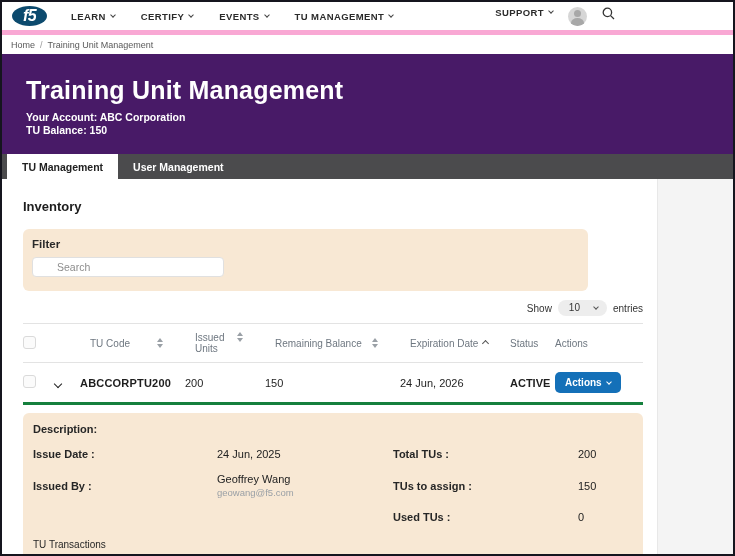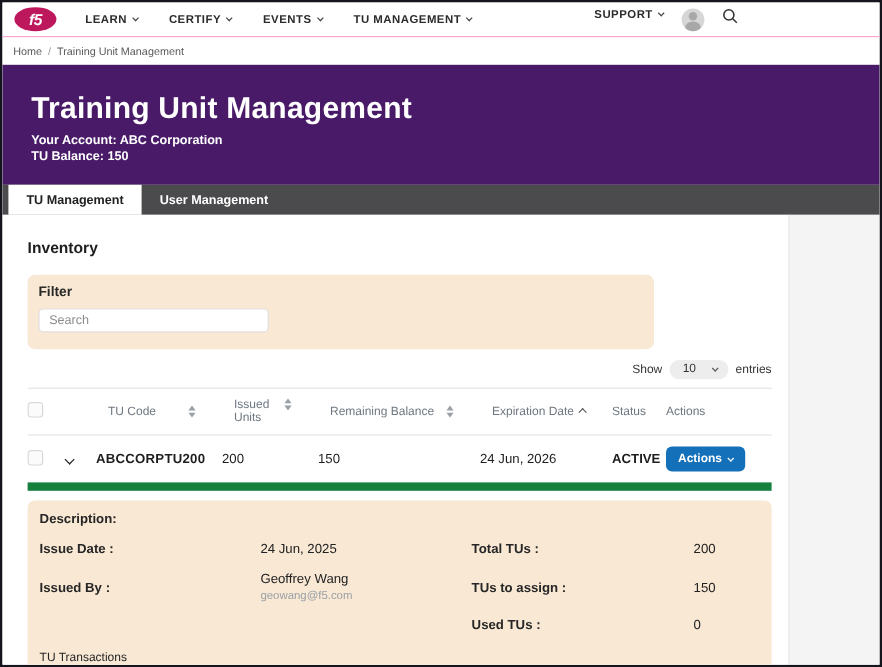--- a/index.html
+++ b/index.html
@@ -11,69 +11,69 @@
     overflow:hidden;
     color:#212121;
   }
   
   .topnav {
     height:28px; display:flex; align-items:center;
     padding:0 10px; background:#fff;
   }
   .logo {
     width:35px; height:20px; border-radius:50%;
-    background:#be185d; color:#fff; font-weight:bold; font-style:italic;
-    font-size:13px; display:flex; align-items:center; justify-content:center;
+    background:#0c4a6e; color:#fff; font-weight:bold; font-style:italic;
+    font-size:16px; display:flex; align-items:center; justify-content:center;
     letter-spacing:-0.5px;
   }
   .menu { display:flex; align-items:center; margin-left:24px; gap:26px; }
   .menu-item, .support-item {
     font-size:9.5px; font-weight:bold; letter-spacing:.4px; color:#2b2b2b;
     display:flex; align-items:center; cursor:pointer; white-space:nowrap;
   }
   .chev {
     display:inline-block; width:4px; height:4px;
     border-right:1.3px solid #444; border-bottom:1.3px solid #444;
     transform:rotate(45deg); margin-left:5px; margin-top:-2px;
   }
   .nav-right { margin-left:auto; margin-right:108px; display:flex; align-items:flex-start; gap:15px; }
   .avatar { width:19px; height:19px; border-radius:50%; background:#d6d6d6; position:relative; overflow:hidden; }
   .avatar::before { content:""; position:absolute; top:3px; left:6px; width:7px; height:7px; border-radius:50%; background:#a8a8a8; }
   .avatar::after  { content:""; position:absolute; top:11px; left:3px; width:13px; height:10px; border-radius:50%; background:#a8a8a8; }
   .search-svg { display:block; }
   
   .breadcrumb {
-    height:24px; border-top:1px solid #f9a8d4; display:flex; align-items:center;
+    height:24px; border-top:5px solid #f9a8d4; display:flex; align-items:center;
     padding-left:9px; gap:5px; font-size:9px; color:#5a5a5a; background:#fff;
   }
   .breadcrumb .sep { color:#9a9a9a; }
   
   .hero { height:100px; background:#481a67; color:#fff; padding:22px 0 0 24px; }
   .hero h1 { font-size:25px; font-weight:bold; letter-spacing:.2px; }
   .hero .subline { font-size:10.5px; margin-top:6px; line-height:13px; font-weight:600; }
   .hero .subline2 { font-size:10.5px; line-height:13px; font-weight:600; }
   
   .tabbar { height:25px; background:#4b4b4d; display:flex; padding-left:5px; }
   .tab { font-size:10.5px; font-weight:600; padding:0 15px; display:flex; align-items:center; color:#fff; cursor:pointer; white-space:nowrap; }
   .tab.active { background:#fff; color:#222; }
   
   .content-row { display:flex; height:375px; }
   .content { width:655px; background:#fff; }
   .right-rail { flex:1; background:#f4f4f4; border-left:1px solid #e8e8e8; }
   .inv-heading { font-size:13px; font-weight:bold; color:#1d1d1d; margin:20px 0 0 21px; }
   
   .filter-panel {
-    width:522px; margin:15px 0 0 21px; background:#f8e8d4; border-radius:6px;
+    width:565px; margin:15px 0 0 21px; background:#f8e8d4; border-radius:6px;
     padding:9px 9px 14px 9px;
   }
   .filter-title { font-size:11.5px; font-weight:bold; color:#2a2a2a; }
   .filter-inputs { display:flex; gap:12px; margin-top:7px; }
   .filter-inputs input {
     height:20px; border:1px solid #e0e0e0; border-radius:4px; background:#fff;
-    font-size:10.5px; padding:0 8px; font-family:inherit; color:#333; outline:none;
+    font-size:10.5px; padding:0 24px; font-family:inherit; color:#333; outline:none;
   }
   .filter-inputs input::placeholder { color:#8d8d8d; }
   .input-search { width:192px; }
   .input-expiry { width:196px; }
   
   .show-entries {
     width:620px; margin:9px 0 0 21px; display:flex; justify-content:flex-end;
     align-items:center; gap:6px; font-size:10px; color:#333;
   }
   .entries-select {
@@ -85,21 +85,21 @@
   .inv-table { width:620px; margin:7px 0 0 21px; border-collapse:collapse; table-layout:fixed; }
   .inv-table col.c-check{width:32px;} .inv-table col.c-exp{width:25px;}
   .inv-table col.c-code{width:105px;} .inv-table col.c-units{width:80px;}
   .inv-table col.c-bal{width:135px;} .inv-table col.c-date{width:110px;}
   .inv-table col.c-status{width:45px;} .inv-table col.c-act{width:88px;}
   .inv-table th {
     font-size:10px; font-weight:normal; color:#6e7780; text-align:left;
     border-top:1px solid #e3e3e3; border-bottom:1px solid #e3e3e3; padding:8px 0;
   }
   .inv-table th .th-flex { display:flex; align-items:flex-start; justify-content:space-between; padding-right:22px;margin-left:10px; }
-  .inv-table td { padding:9px 0; border-bottom:7px solid #15803d; font-size:11px; color:#1e1e1e; }
+  .inv-table td { padding:9px 0; border-bottom:3px solid #15803d; font-size:11px; color:#1e1e1e; }
   .checkbox { display:inline-block; width:13px; height:13px; border:1px solid #dadada; border-radius:3px; background:#fbfbfb; cursor:pointer; }
   .expand-chev { display:inline-block; width:6px; height:6px; border-right:1.7px solid #222; border-bottom:1.7px solid #222; transform:rotate(45deg); margin-top:-3px; cursor:pointer; }
   .tu-code { font-weight:600; letter-spacing:.2px; }
   .status-cell { font-size:10px; font-weight:600; }
   .sort-dual { display:inline-flex; flex-direction:column; gap:2px; }
   .tri-up { width:0; height:0; border-left:3px solid transparent; border-right:3px solid transparent; border-bottom:4px solid #9aa0a6; }
   .tri-down { width:0; height:0; border-left:3px solid transparent; border-right:3px solid transparent; border-top:4px solid #9aa0a6; }
   .caret-up { display:inline-block; width:5px; height:5px; border-right:1.3px solid #555; border-bottom:1.3px solid #555; transform:rotate(-135deg); margin-top:3px; }
   .actions-btn {
     background:#1470b8; color:#fff; border:none; border-radius:5px; font-family:inherit;

